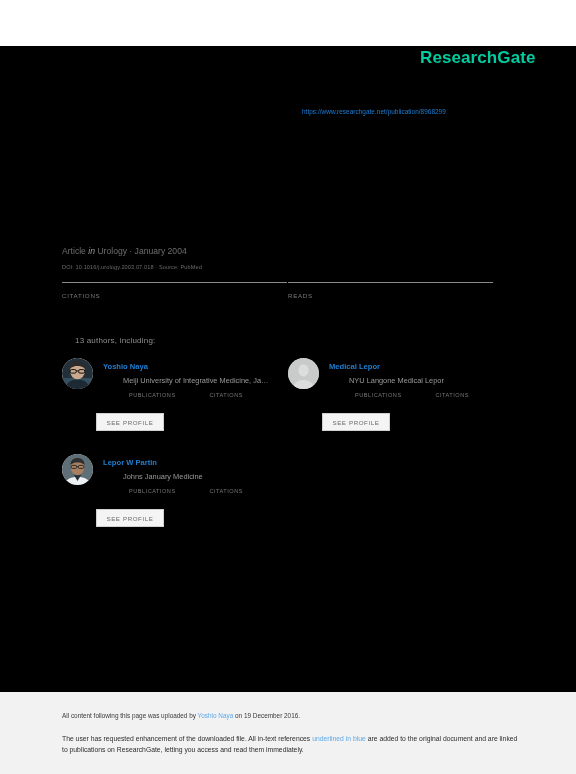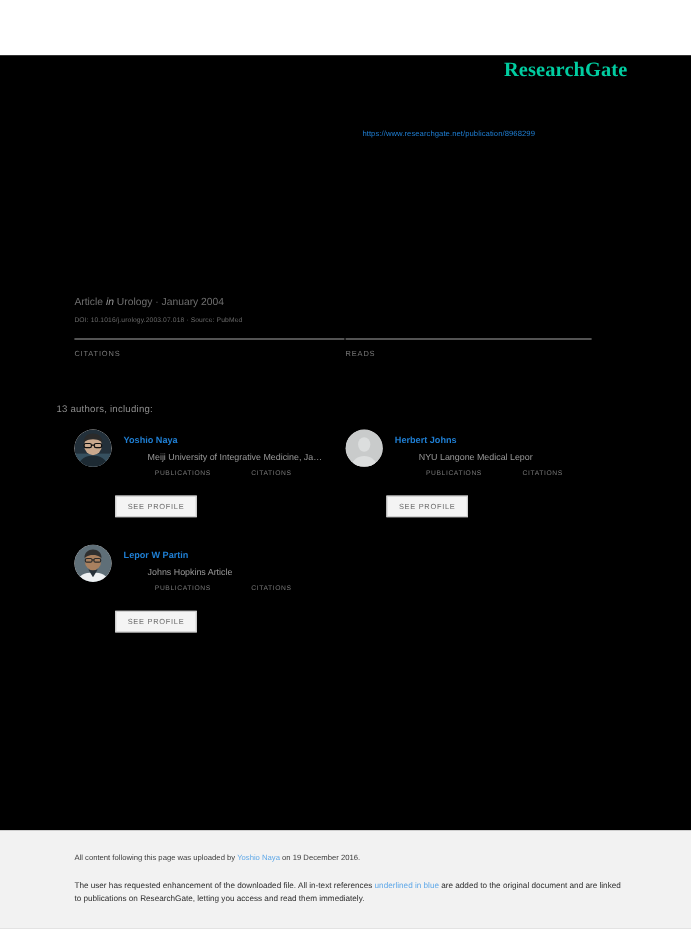--- a/index.html
+++ b/index.html
@@ -17,21 +17,21 @@
 
   
   .dark-body{position:absolute;left:0;top:46px;width:576px;height:646px;background:#000000;}
 
   
   .footer-band{position:absolute;left:0;top:692px;width:576px;height:82px;background:#f2f2f2;}
 
   
   .logo{
     position:absolute;left:420px;top:48px;
-    font-family:Liberation Serif, serif;
+    font-family:Liberation Sans, sans-serif;
     font-size:17px;font-weight:700;letter-spacing:.1px;
     color:#00cca0;white-space:nowrap;
   }
 
   
   .rg-url{
     position:absolute;left:302px;top:108px;
     font-size:6.4px;color:#1f7fd4;white-space:nowrap;
     letter-spacing:.05px;
   }
@@ -60,21 +60,21 @@
   
   .stat-col{position:absolute;}
   .stat-col.left{left:62px;top:282px;width:225px;}
   .stat-col.right{left:288px;top:282px;width:205px;}
   .stat-rule{height:1px;background:#8a8a8a;width:100%;}
   .stat-value{color:#000000;font-size:13px;line-height:13px;height:0px;overflow:hidden;}
   .stat-label{color:#7a7a7a;font-size:6.2px;letter-spacing:.7px;margin-top:9px;}
 
   
   .authors-head{
-    position:absolute;left:47px;top:336px;
+    position:absolute;left:75px;top:336px;
     color:#8e8e8e;font-size:8px;letter-spacing:.2px;
   }
 
   
   .author{position:absolute;width:230px;}
   .author.a0{left:62px;top:356px;}
   .author.a1{left:288px;top:356px;}
   .author.a2{left:62px;top:452px;}
 
   .av{
@@ -189,21 +189,21 @@
   </div>
 
   <div class="author a1">
     <div class="av">
       <svg viewBox="0 0 31 31">
         <circle cx="15.5" cy="15.5" r="15.5" fill="#c9cbcb"></circle>
         <ellipse cx="15.5" cy="12.4" rx="5.1" ry="6.1" fill="#dcdede"></ellipse>
         <path d="M4.6 31c1.1-6 5.6-9 10.9-9s9.8 3 10.9 9z" fill="#dcdede"></path>
       </svg>
     </div>
-    <div class="a-name">Herbert Johns</div>
+    <div class="a-name">Medical Lepor</div>
     <div class="a-aff">NYU Langone Medical Lepor</div>
     <div class="a-stats">
       <div class="a-stat pub">
         <div class="num"></div>
         <div class="lbl">PUBLICATIONS</div>
       </div>
       <div class="a-stat">
         <div class="num"></div>
         <div class="lbl">CITATIONS</div>
       </div>
@@ -225,21 +225,21 @@
           <path d="M11.6 20.6h7.8l-3.9 6.4z" fill="#263039"></path>
           <ellipse cx="15.5" cy="13.4" rx="6.8" ry="7.8" fill="#a9805f"></ellipse>
           <path d="M8.4 10.6c0-4 3.2-6.6 7.1-6.6s7.1 2.6 7.1 6.6c0 .9-1.5-2.2-7.1-2.2s-7.1 3.1-7.1 2.2z" fill="#2f2f2f"></path>
           <rect x="9.1" y="11.4" width="5.6" height="3" rx="1.2" fill="none" stroke="#2a2a2a" stroke-width="1"></rect>
           <rect x="16.3" y="11.4" width="5.6" height="3" rx="1.2" fill="none" stroke="#2a2a2a" stroke-width="1"></rect>
           <line x1="14.7" y1="12.6" x2="16.3" y2="12.6" stroke="#2a2a2a" stroke-width="1"></line>
         </g>
       </svg>
     </div>
     <div class="a-name">Lepor W Partin</div>
-    <div class="a-aff">Johns Hopkins Article</div>
+    <div class="a-aff">Johns January Medicine</div>
     <div class="a-stats">
       <div class="a-stat pub">
         <div class="num"></div>
         <div class="lbl">PUBLICATIONS</div>
       </div>
       <div class="a-stat">
         <div class="num"></div>
         <div class="lbl">CITATIONS</div>
       </div>
     </div>

